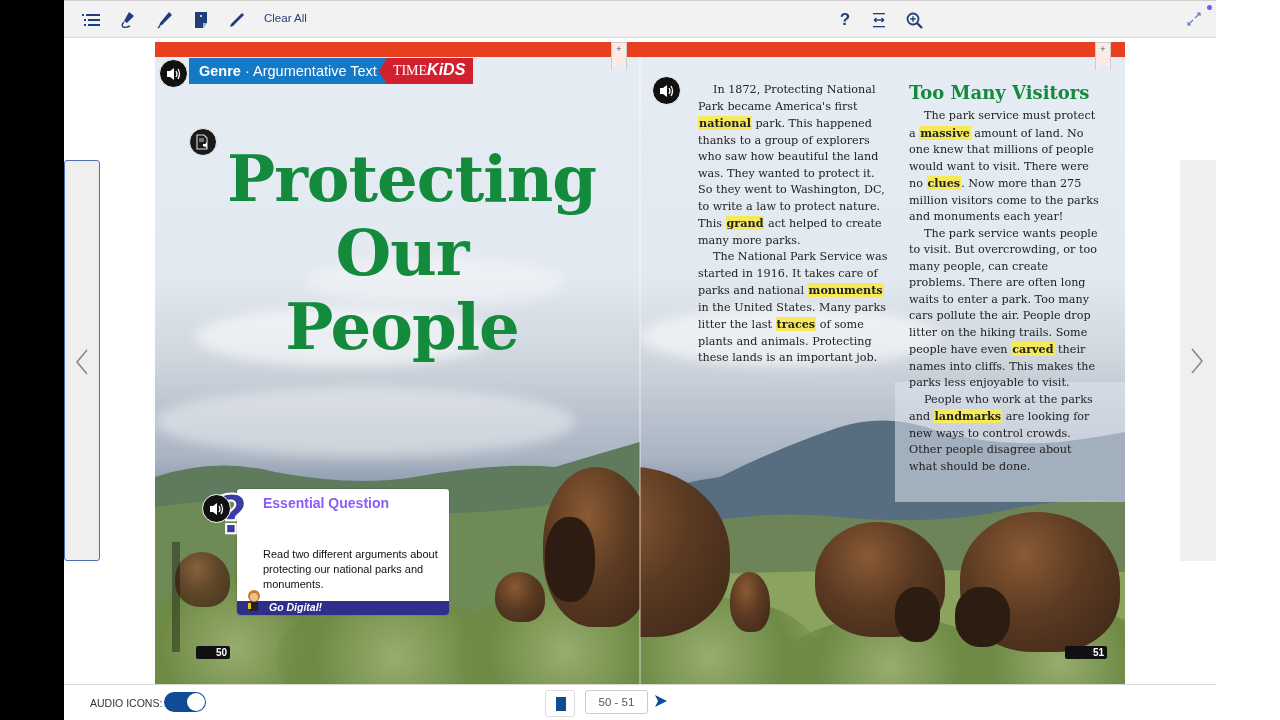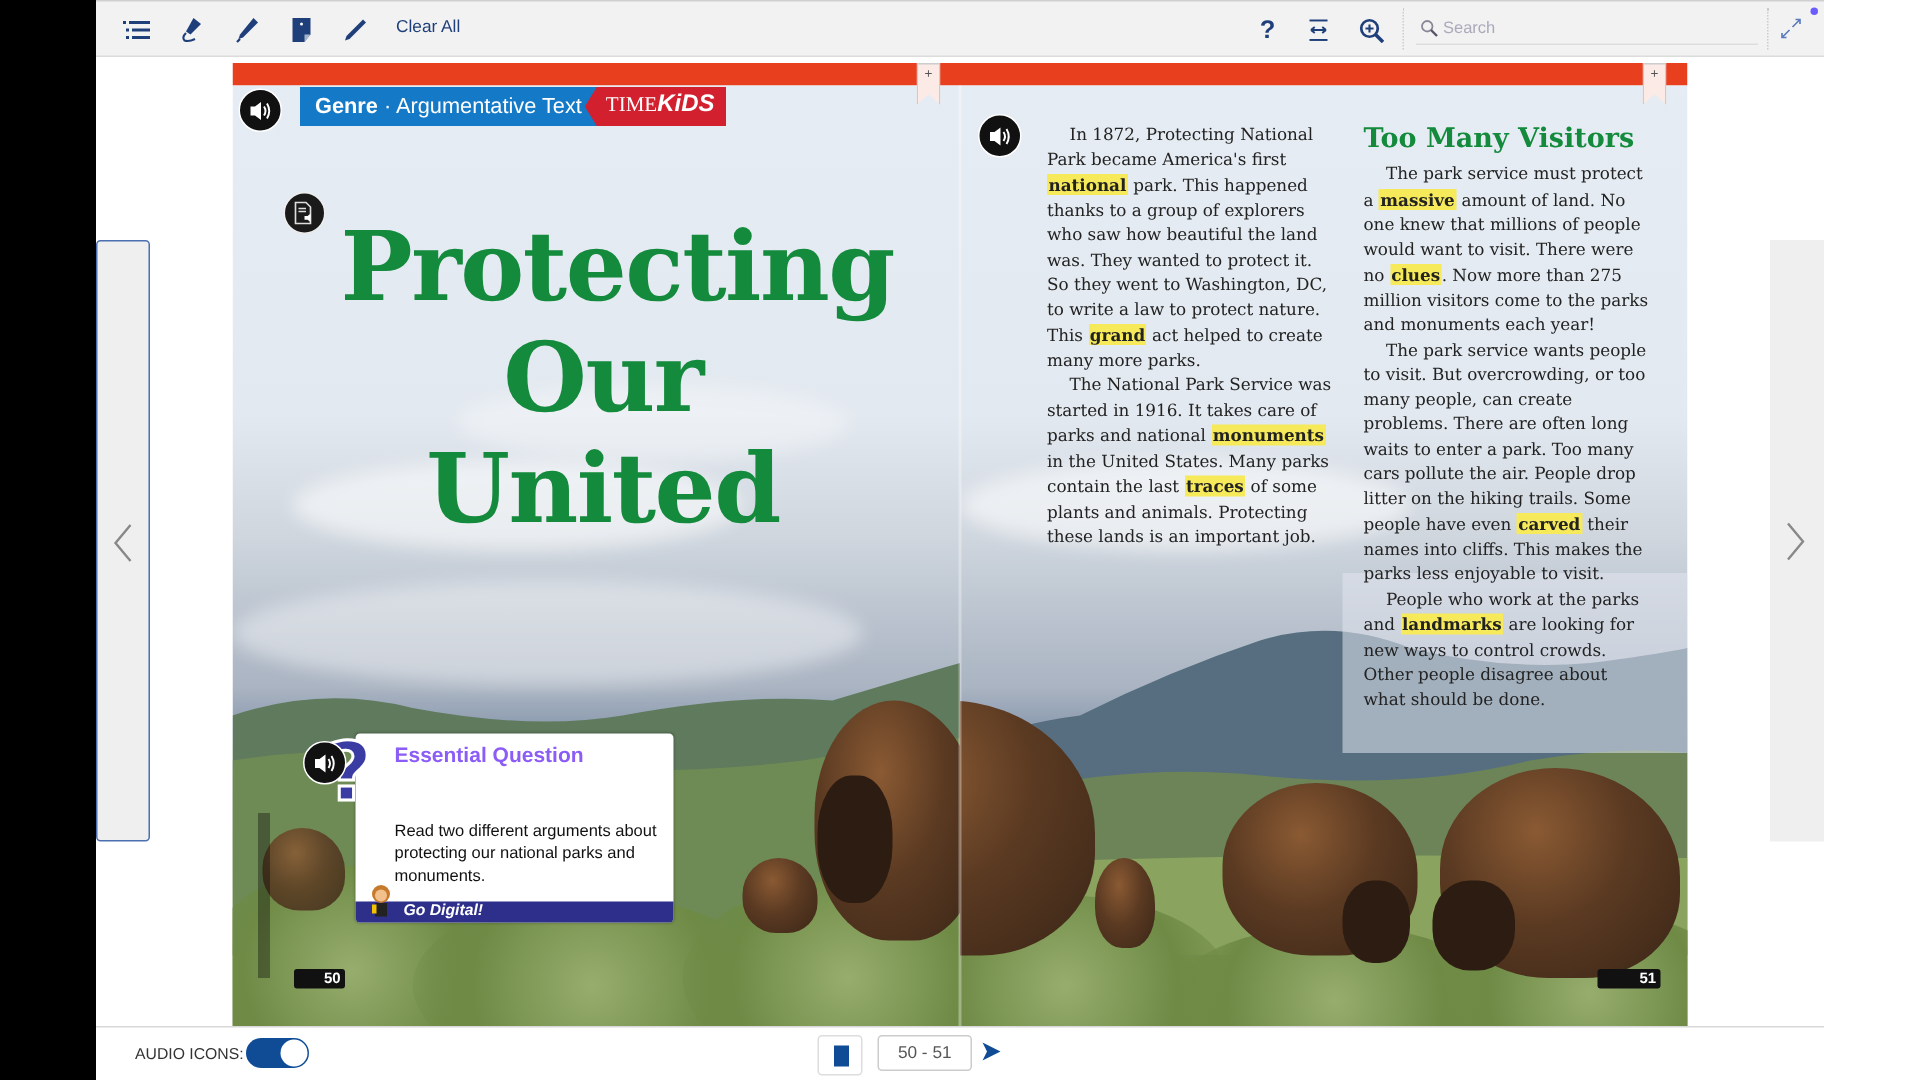--- a/index.html
+++ b/index.html
@@ -38,21 +38,21 @@
   .brush { position: absolute; border-radius: 50%; background: radial-gradient(circle, #97ad6e 0%, #6e8a45 60%, rgba(110,138,69,0) 100%); }
   .spine { position: absolute; left: 484px; top: 15px; width: 2px; height: 627px; background: rgba(255,255,255,0.35); }
 
   .bookmark { position: absolute; top: 0; width: 16px; height: 28px; cursor: pointer; }
   .bookmark-body { position: absolute; top: 0; left: 0; width: 16px; height: 28px; background: #fbeae6; clip-path: polygon(0 0, 100% 0, 100% 100%, 50% 75%, 0 100%); border: 1px solid #ccc; }
   .bookmark-plus { position: absolute; top: 2px; left: 0; width: 16px; text-align: center; font-size: 9px; color: #555; }
 
   .audio-btn { position: absolute; width: 29px; height: 29px; border-radius: 50%; background: #111; border: 1.5px solid #fff; cursor: pointer; display: flex; align-items: center; justify-content: center; }
 
   
-  #genre-banner { position: absolute; left: 45px; top: 16px; height: 26px; display: flex; }
+  #genre-banner { position: absolute; left: 34px; top: 16px; height: 26px; display: flex; }
   #genre-blue { background: #1479c7; color: #fff; font-size: 14.5px; padding: 5px 10px 0 10px; height: 26px; position: relative; }
   #genre-blue b { font-weight: bold; }
   #genre-red { background: #d2202f; color: #fff; height: 26px; padding: 3px 8px 0 14px; font-size: 14px; clip-path: polygon(8px 0, 100% 0, 100% 100%, 8px 100%, 0 50%); margin-left: -8px; font-family: "Liberation Serif", serif; }
   #genre-red i { font-family: "Liberation Sans", sans-serif; font-weight: bold; font-style: italic; font-size: 16px; }
 
   #read-aloud-btn { position: absolute; left: 34px; top: 86px; width: 28px; height: 28px; border-radius: 50%; background: #1a1a1a; border: 1px solid #eee; cursor: pointer; display: flex; align-items: center; justify-content: center; }
 
   #title { position: absolute; left: 72px; top: 100px; color: #148a3c; font-family: "DejaVu Serif", serif; font-weight: bold; font-size: 64px; line-height: 74px; letter-spacing: -1px; text-align: center; width: 350px; }
 
   
@@ -140,27 +140,20 @@
           <path d="M2 8 H12 M2 8 L4.5 6 M2 8 L4.5 10 M12 8 L9.5 6 M12 8 L9.5 10" stroke="#1f3f7a" stroke-width="1.3" fill="none"></path>
         </svg>
     </div>
     <div class="tb-btn" style="left:840px;width:20px;">
       <svg width="17" height="17" viewBox="0 0 17 17">
           <circle cx="7" cy="7" r="5.5" stroke="#1f3f7a" stroke-width="1.8" fill="none"></circle>
           <path d="M11 11 L16 16" stroke="#1f3f7a" stroke-width="2.4"></path>
           <path d="M7 4.3 V9.7 M4.3 7 H9.7" stroke="#1f3f7a" stroke-width="1.4"></path>
         </svg>
     </div>
-    <div id="search-wrap">
-      <svg id="search-icon" width="12" height="12" viewBox="0 0 12 12">
-          <circle cx="4.5" cy="4.5" r="3.5" stroke="#889" stroke-width="1.2" fill="none"></circle>
-          <path d="M7 7 L11 11" stroke="#556" stroke-width="1.6"></path>
-        </svg>
-      <input id="search-input" type="text" placeholder="Search" style="">
-    </div>
     <div id="expand-btn">
       <svg width="20" height="20" viewBox="0 0 20 20">
           <path d="M11 9 L16 4 M13 4 H16 V7 M9 11 L4 16 M4 13 V16 H7" stroke="#5a7bbf" stroke-width="1.1" fill="none"></path>
         </svg>
     </div>
     <div id="notif-dot"></div>
   </div>
 
   <div id="prev-page">
     <svg class="chev" width="14" height="26" viewBox="0 0 14 26">
@@ -213,21 +206,21 @@
       <div id="read-aloud-btn">
         <svg width="16" height="16" viewBox="0 0 16 16">
             <path d="M2 1 H9 L12 4 V15 H2 Z" stroke="#ddd" stroke-width="1.1" fill="none"></path>
             <path d="M4 5 H9 M4 7 H9" stroke="#ddd" stroke-width="0.9"></path>
             <path d="M8 10 H10 L12 8.5 V14 L10 12.5 H8 Z" fill="#fff"></path>
           </svg>
       </div>
 
       <div id="title">
         <div>Protecting</div>
-        <div>Our United</div>
+        <div>Our People</div>
       </div>
 
       <div id="eq-box">
         <div id="eq-title">Essential Question</div>
         <div id="eq-desc">Read two different arguments about protecting our national parks and monuments.</div>
         <div id="eq-footer">
           <div id="eq-digital">Go Digital!</div>
         </div>
         <svg id="eq-avatar" viewBox="0 0 18 24">
             <circle cx="9" cy="7" r="6" fill="#c67a2c"></circle>
@@ -275,21 +268,21 @@
 
       <div class="audio-btn" style="left:12px;top:34px;">
         <svg width="16" height="14" viewBox="0 0 16 14">
             <path d="M1 4 H4 L8 1 V13 L4 10 H1 Z" fill="#fff"></path>
             <path d="M10 4 Q12 7 10 10 M12 2 Q15 7 12 12" stroke="#fff" stroke-width="1.3" fill="none"></path>
           </svg>
       </div>
 
       <div class="body-text" id="col1">
         <p><span>In 1872, Protecting National Park became America's first </span><span class="hl">national</span><span> park. This happened thanks to a group of explorers who saw how beautiful the land was. They wanted to protect it. So they went to Washington, DC, to write a law to protect nature. This </span><span class="hl">grand</span><span> act helped to create many more parks.</span></p>
-        <p><span>The National Park Service was started in 1916. It takes care of parks and national </span><span class="hl">monuments</span><span> in the United States. Many parks contain the last </span><span class="hl">traces</span><span> of some plants and animals. Protecting these lands is an important job.</span></p>
+        <p><span>The National Park Service was started in 1916. It takes care of parks and national </span><span class="hl">monuments</span><span> in the United States. Many parks litter the last </span><span class="hl">traces</span><span> of some plants and animals. Protecting these lands is an important job.</span></p>
       </div>
 
       <div id="col2-heading">Too Many Visitors</div>
       <div class="body-text" id="col2">
         <p><span>The park service must protect a </span><span class="hl">massive</span><span> amount of land. No one knew that millions of people would want to visit. There were no </span><span class="hl">clues</span><span>. Now more than 275 million visitors come to the parks and monuments each year!</span></p>
         <p><span>The park service wants people to visit. But overcrowding, or too many people, can create problems. There are often long waits to enter a park. Too many cars pollute the air. People drop litter on the hiking trails. Some people have even </span><span class="hl">carved</span><span> their names into cliffs. This makes the parks less enjoyable to visit.</span></p>
         <p><span>People who work at the parks and </span><span class="hl">landmarks</span><span> are looking for new ways to control crowds. Other people disagree about what should be done.</span></p>
       </div>
 
       <div class="page-num" style="left:425px;padding-left:28px;">51</div>

